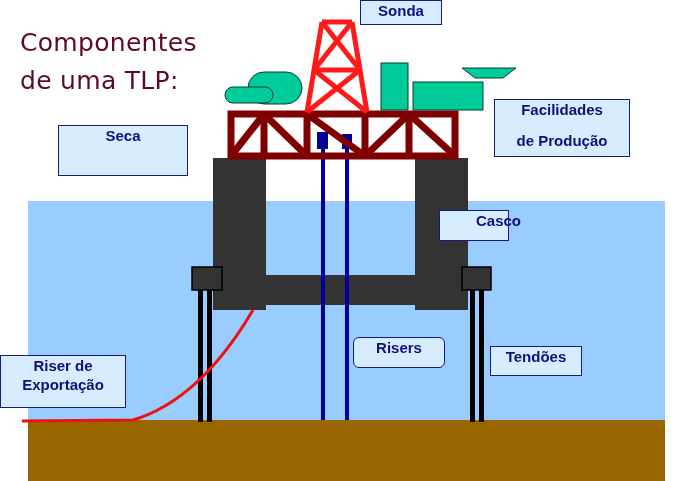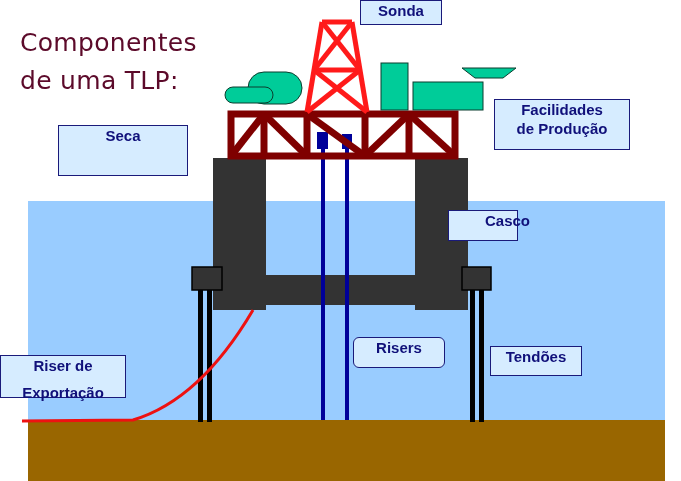--- a/index.html
+++ b/index.html
@@ -78,37 +78,37 @@
     <rect x="381" y="63" width="27" height="47"></rect>
     <rect x="413" y="82" width="70" height="28"></rect>
     <polygon points="462,68 516,68 503,78 475,78"></polygon>
   </g>
 </svg>
 
 <div class="label" style="left:360px; top:0px; width:82px; height:25px;">
   <span>Sonda</span>
 </div>
 
-<div class="label" style="left:494px; top:99px; width:136px; height:51px;">
+<div class="label" style="left:494px; top:99px; width:136px; height:58px;gap:12px;">
   <span>Facilidades</span>
   <span>de Produção</span>
 </div>
 
 <div class="label" style="left:58px; top:125px; width:130px; height:51px;">
   <span>Seca</span>
 </div>
 
-<div class="label" style="left:448px; top:210px; width:70px; height:31px;padding-left:36px;">
+<div class="label" style="left:439px; top:210px; width:70px; height:31px;padding-left:36px;">
   <span>Casco</span>
 </div>
 
 <div class="label" style="left:353px; top:337px; width:92px; height:31px;border-radius:6px;">
   <span>Risers</span>
 </div>
 
 <div class="label" style="left:490px; top:346px; width:92px; height:30px;">
   <span>Tendões</span>
 </div>
 
-<div class="label" style="left:0px; top:355px; width:126px; height:43px;gap:8px;">
+<div class="label" style="left:0px; top:355px; width:126px; height:53px;">
   <span>Riser de</span>
   <span>Exportação</span>
 </div>
 
 </body></html>

